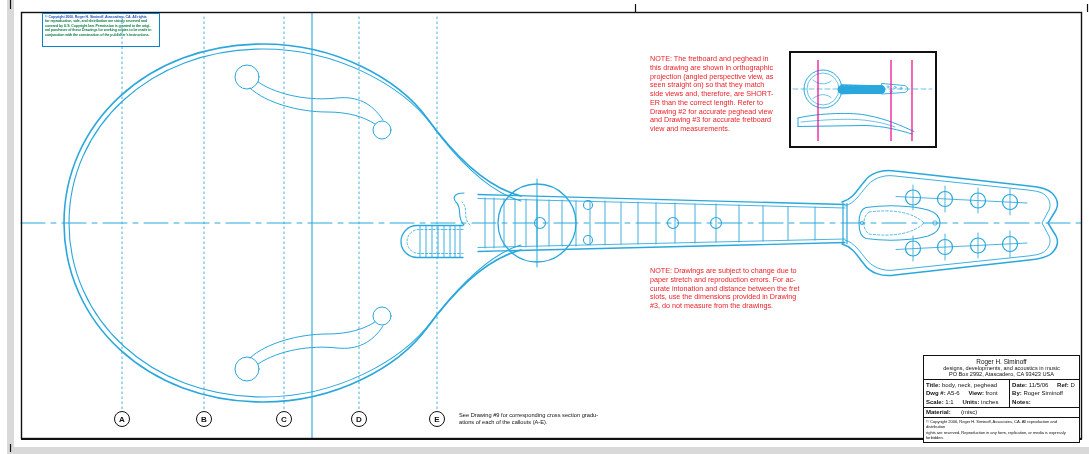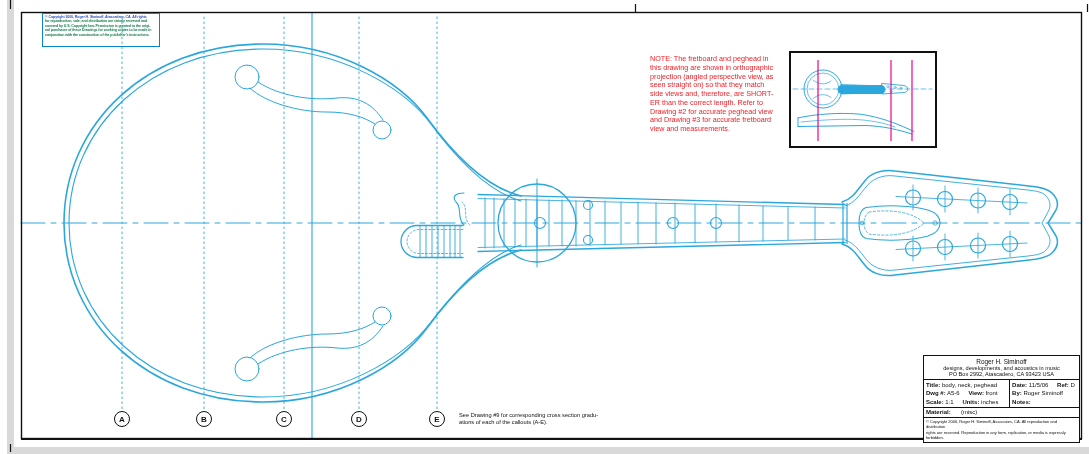--- a/index.html
+++ b/index.html
@@ -185,20 +185,25 @@
 
   <div class="note note-projection">NOTE: The fretboard and peghead in
 this drawing are shown in orthographic
 projection (angled perspective view, as
 seen straight on) so that they match
 side views and, therefore, are SHORT-
 ER than the correct length. Refer to
 Drawing #2 for accurate peghead view
 and Drawing #3 for accurate fretboard
 view and measurements.</div>
+  <div class="note note-accuracy">NOTE: Drawings are subject to change due to
+paper stretch and reproduction errors. For ac-
+curate intonation and distance between the fret
+slots, use the dimensions provided in Drawing
+#3, do not measure from the drawings.</div>
 
   <div class="see-note">See Drawing #9 for corresponding cross section gradu-
 ations of each of the callouts (A-E).</div>
 
   <div class="callout" style="left:107px;">A</div>
   <div class="callout" style="left:189px;">B</div>
   <div class="callout" style="left:269px;">C</div>
   <div class="callout" style="left:344px;">D</div>
   <div class="callout" style="left:422px;">E</div>
 

